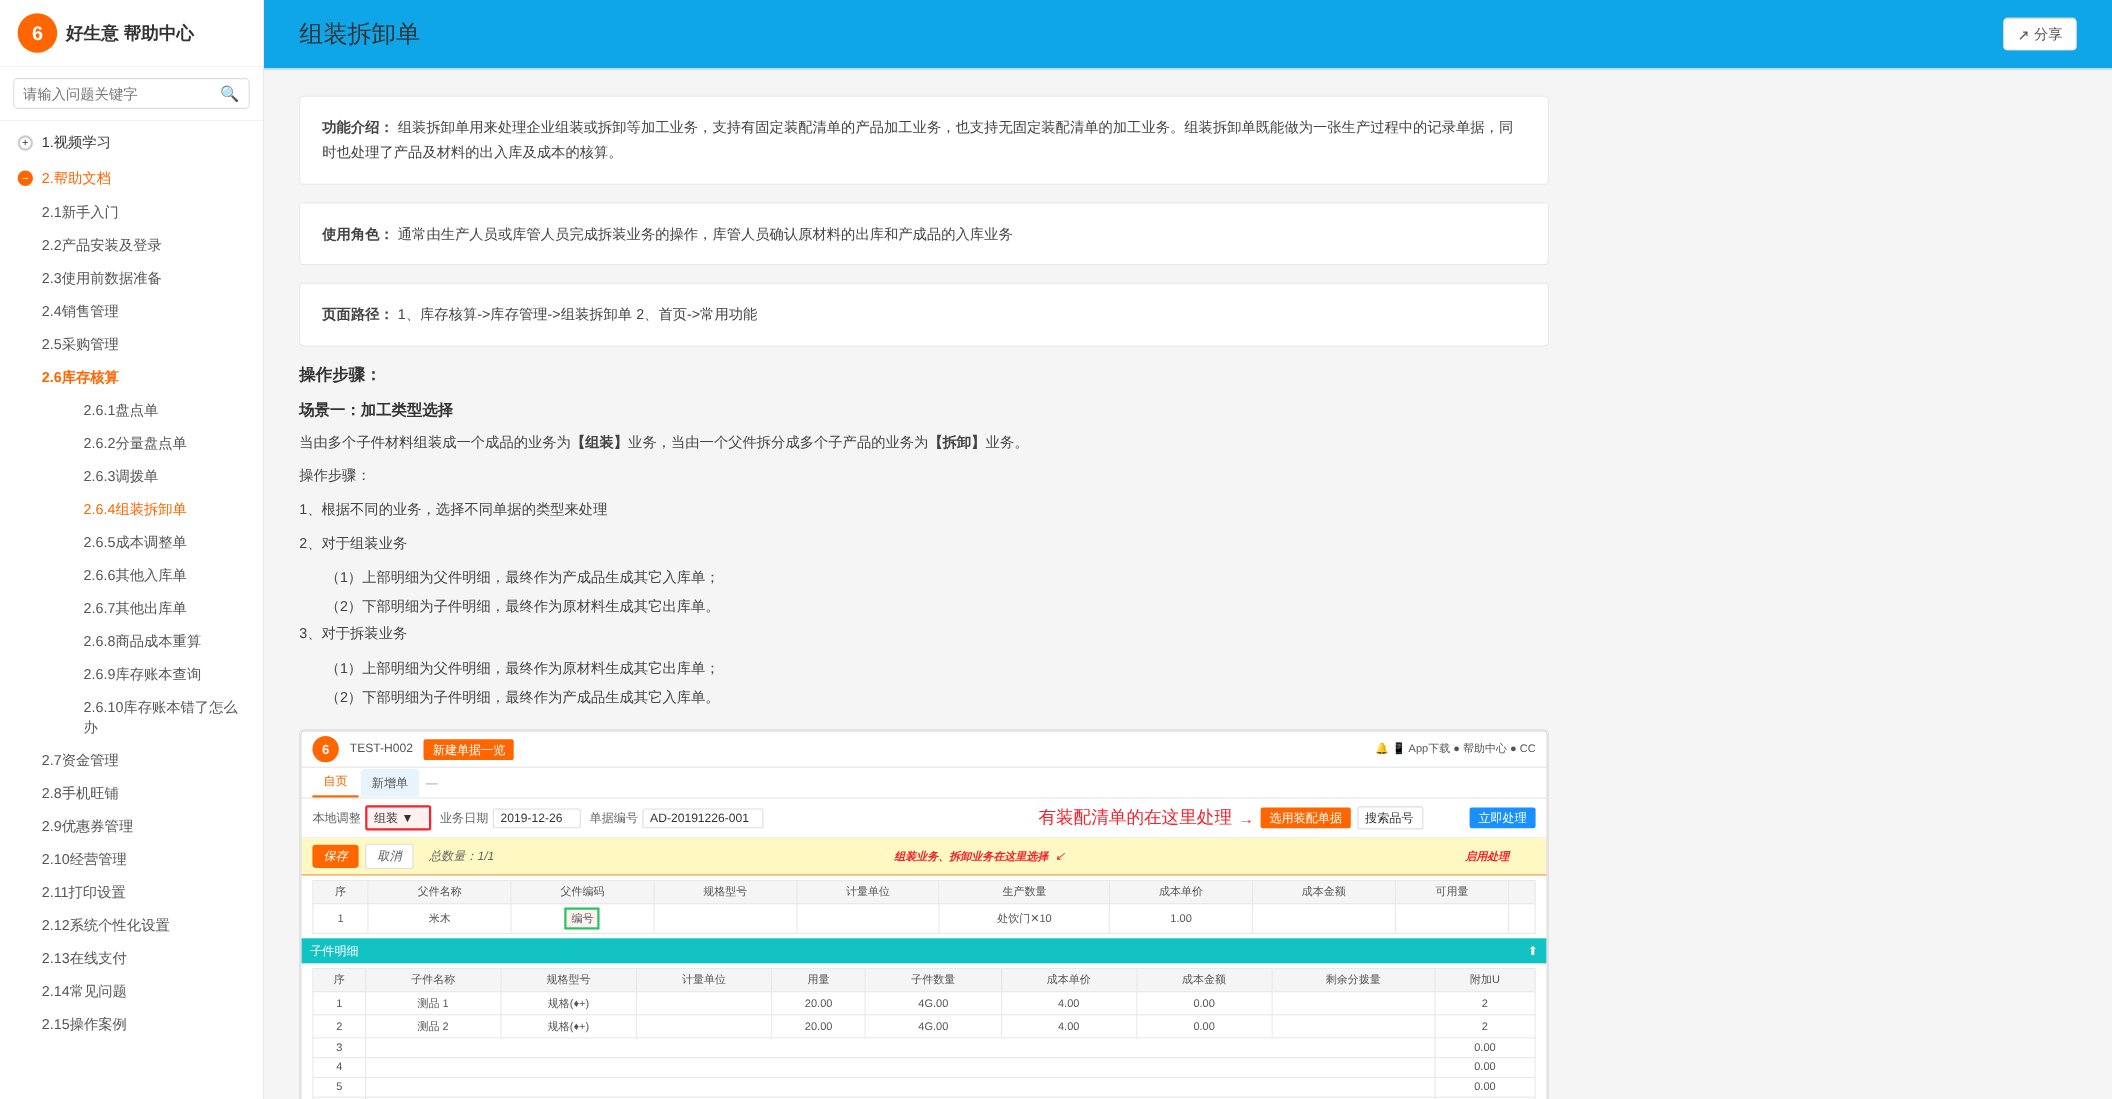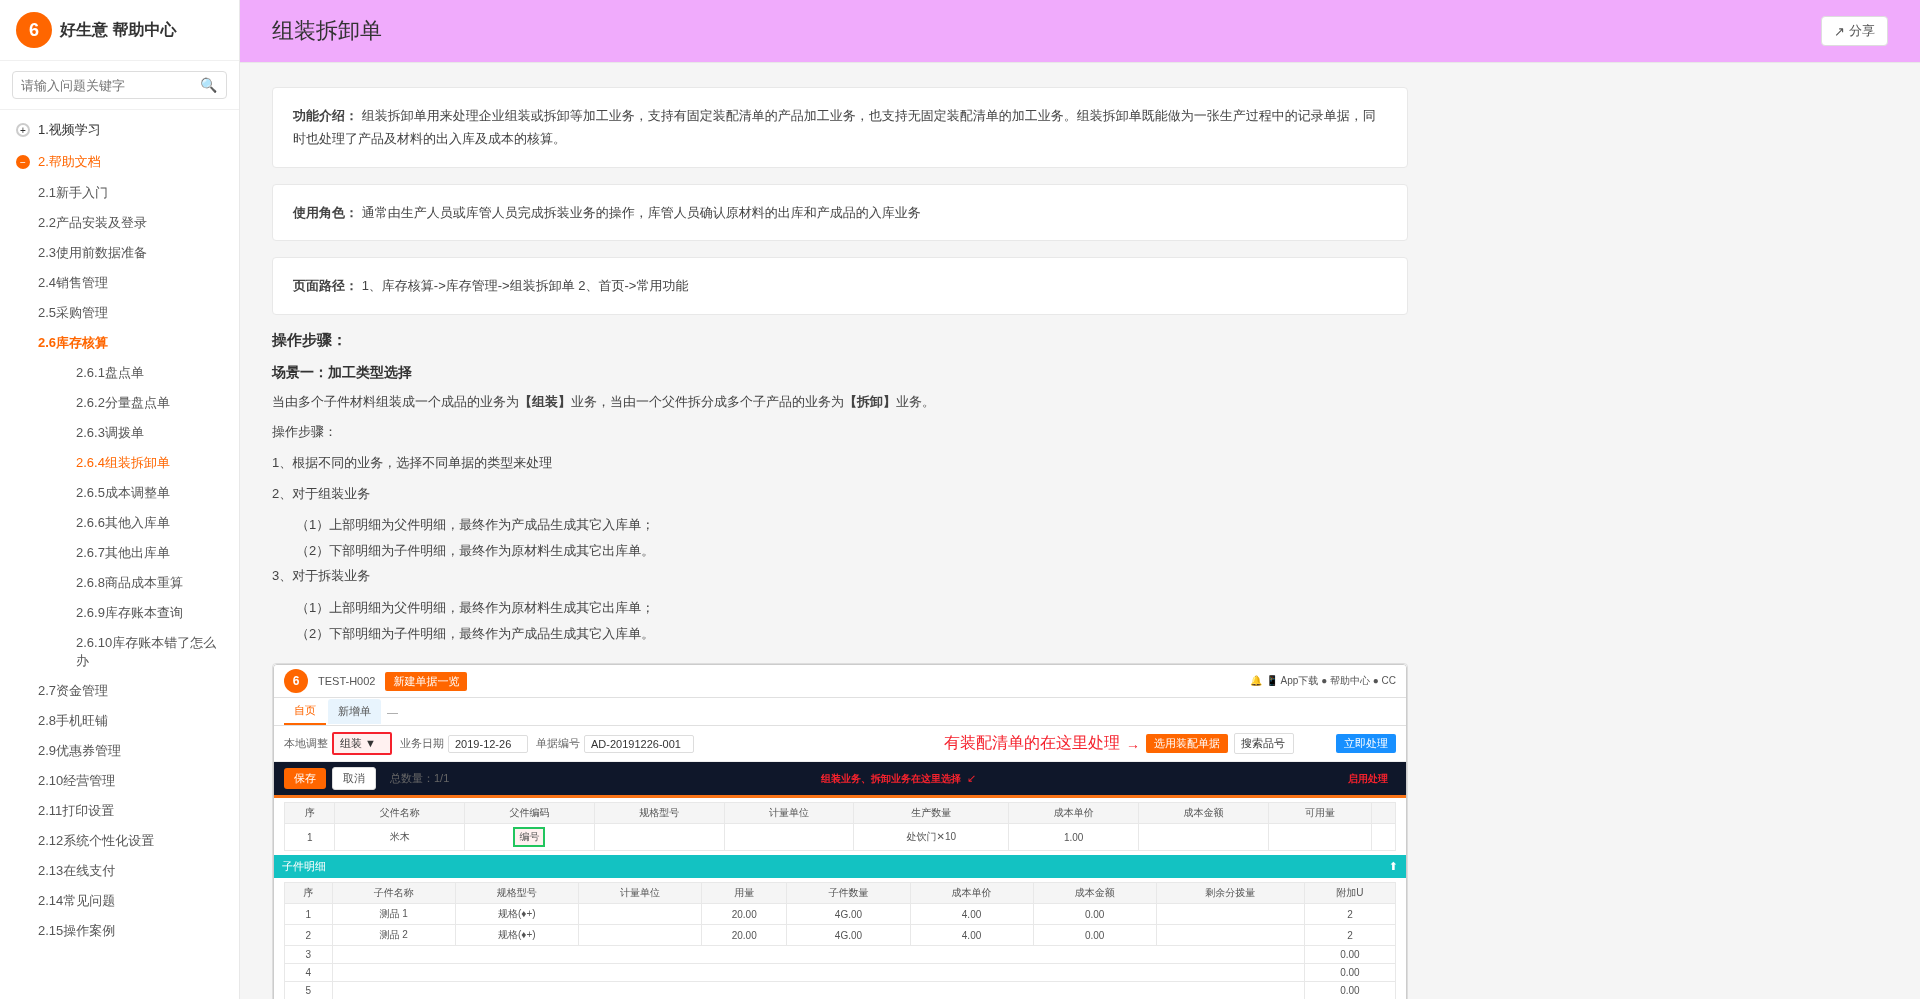--- a/index.html
+++ b/index.html
@@ -128,21 +128,21 @@
     .sub-nav-item.active { color: #f60; }
 
     
     .main {
       flex: 1;
       overflow-y: auto;
       background: #f5f5f5;
     }
 
     .main-header {
-      background: #f0abfc;
+      background: #0ea5e9;
       padding: 16px 32px;
       border-bottom: 1px solid #e8e8e8;
       display: flex;
       align-items: center;
       justify-content: space-between;
     }
 
     .page-title {
       font-size: 22px;
       font-weight: 500;
@@ -409,31 +409,31 @@
               <div style="position:relative;display:flex;align-items:center;gap:6px;">
                 <span style="color:#f5222d;font-size:16px;font-weight:normal;white-space:nowrap;">有装配清单的在这里处理</span>
                 <span style="color:#f5222d;font-size:14px;">→</span>
                 <div style="background:#ff6600;color:#fff;padding:2px 8px;border-radius:2px;font-size:11px;cursor:pointer;">选用装配单据</div>
                 <div style="border:1px solid #ddd;border-radius:2px;padding:2px 6px;font-size:11px;background:#fff;min-width:60px;">搜索品号</div>
                 <div style="background:#1890ff;color:#fff;padding:2px 8px;border-radius:2px;font-size:11px;cursor:pointer;margin-left:36px;">立即处理</div>
               </div>
             </div>
           </div>
 
-          <div style="background:#0f172a;padding:5px 10px;border-bottom:3px solid #f97316;display:flex;align-items:center;gap:6px;">
+          <div style="background:#fef9c3;padding:5px 10px;border-bottom:1px solid #f97316;display:flex;align-items:center;gap:6px;font-style:italic;">
             <div style="background:#ff6600;color:#fff;padding:3px 10px;border-radius:3px;font-size:11px;cursor:pointer;">保存</div>
             <div style="background:#fff;color:#555;border:1px solid #ddd;padding:3px 10px;border-radius:3px;font-size:11px;cursor:pointer;">取消</div>
             <span style="font-size:11px;color:#666;margin-left:8px;">总数量：1/1</span>
             <div style="flex:1;"></div>
 
             <span style="color:#f5222d;font-size:10px;font-weight:bold;">组装业务、拆卸业务在这里选择</span>
             <span style="color:#f5222d;">↙</span>
             <div style="flex:1;"></div>
 
-            <span style="color:#f5222d;font-size:10px;font-weight:bold;margin-right:8px;">启用处理</span>
+            <span style="color:#f5222d;font-size:10px;font-weight:bold;margin-right:24px;">启用处理</span>
           </div>
 
           <div style="background:#fff;padding:4px 10px;">
             <table class="app-table">
               <thead>
                 <tr>
                   <th>序</th>
                   <th>父件名称</th>
                   <th>父件编码</th>
                   <th>规格型号</th>

